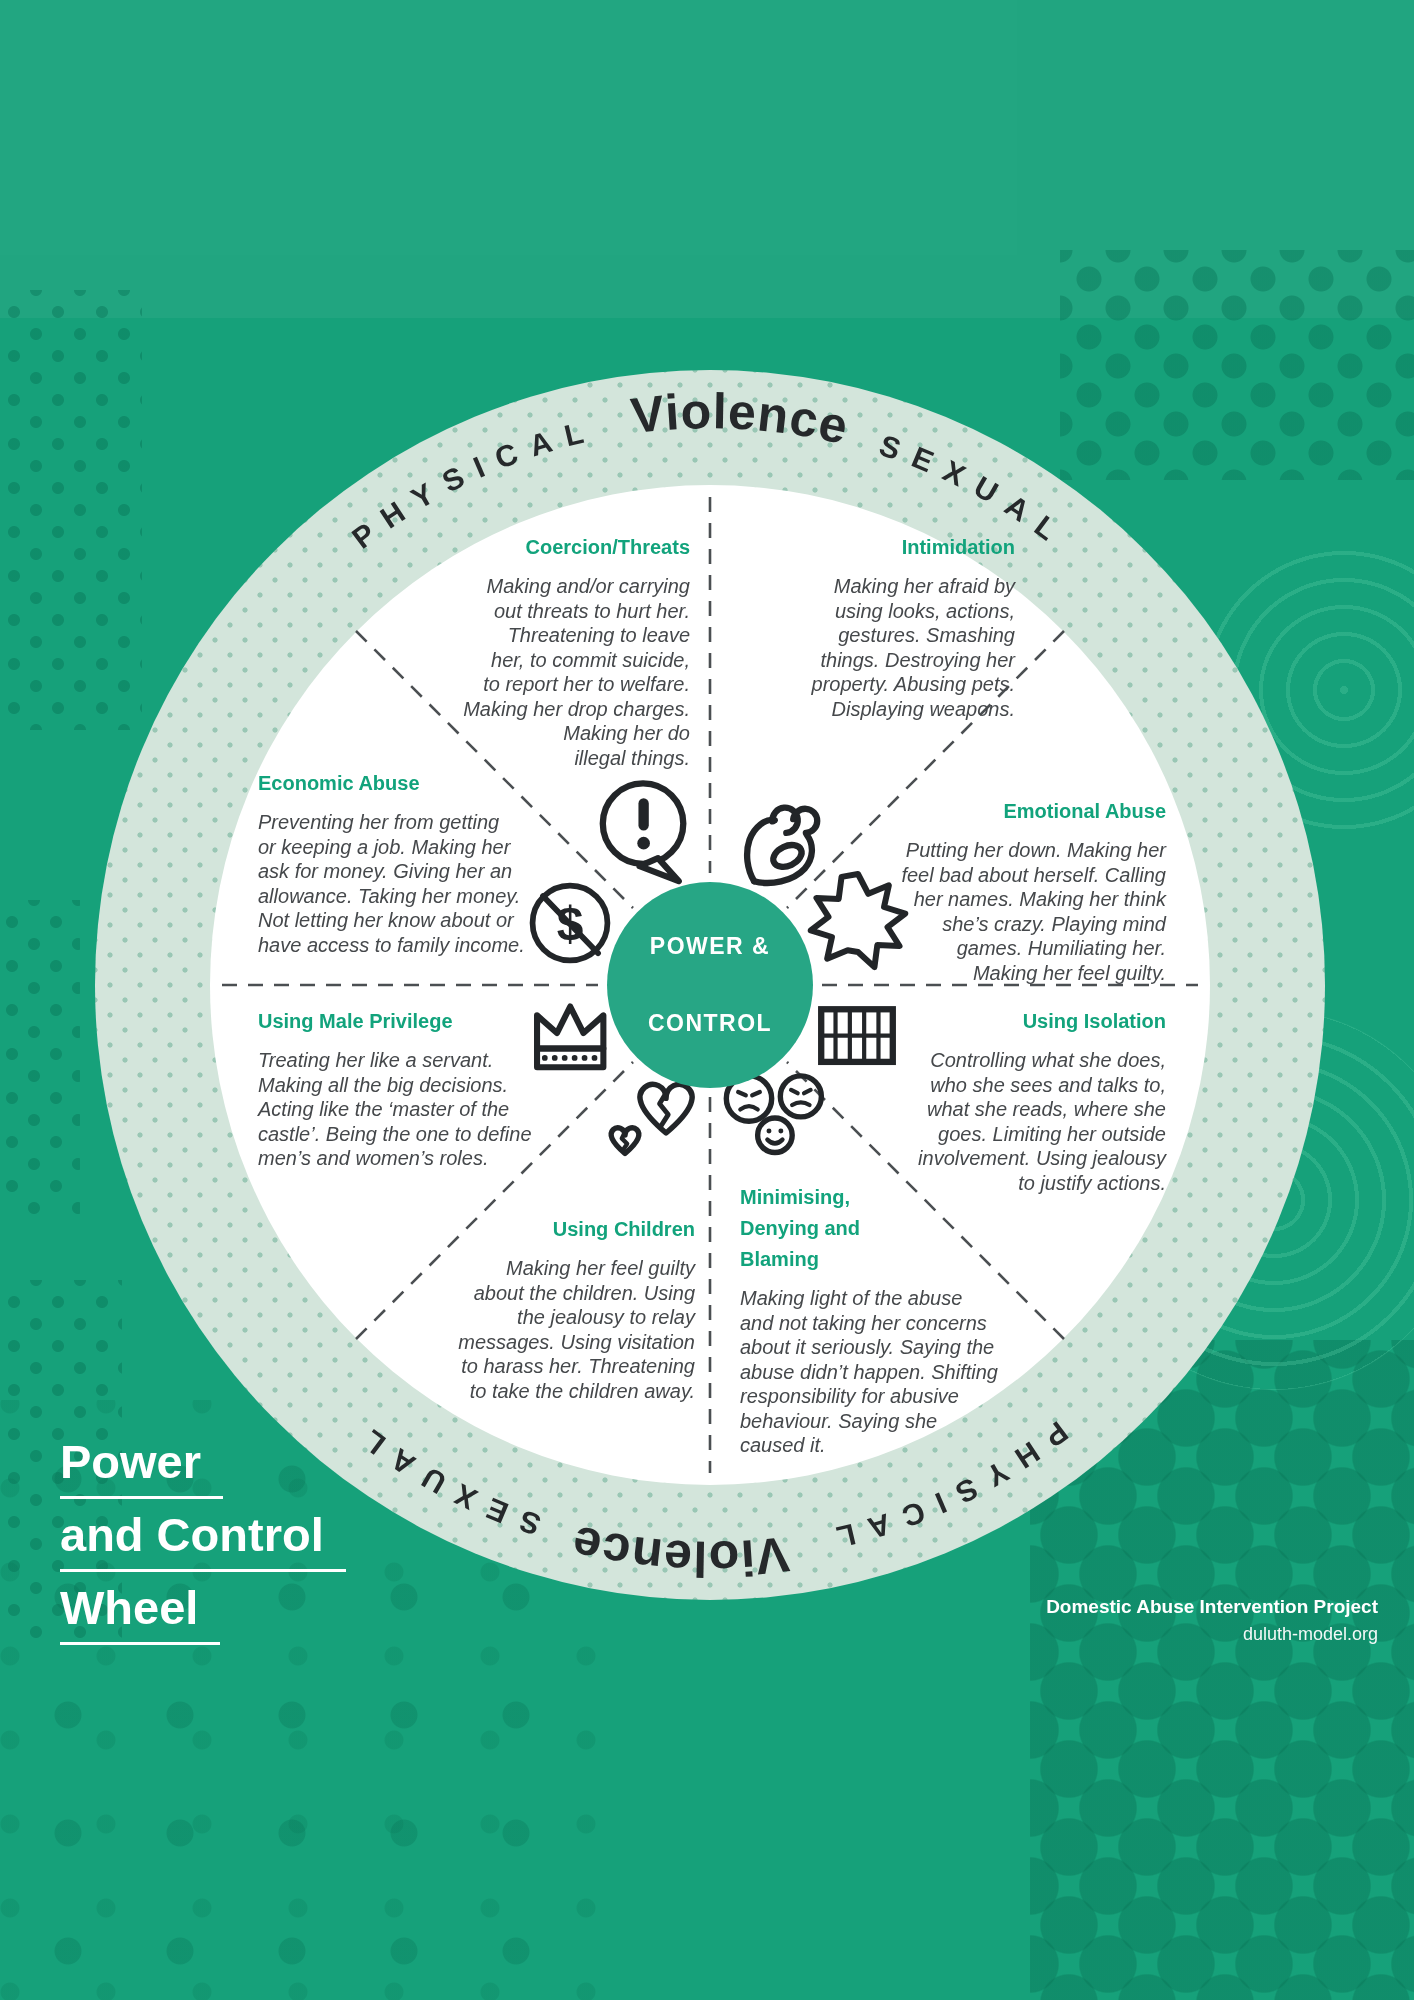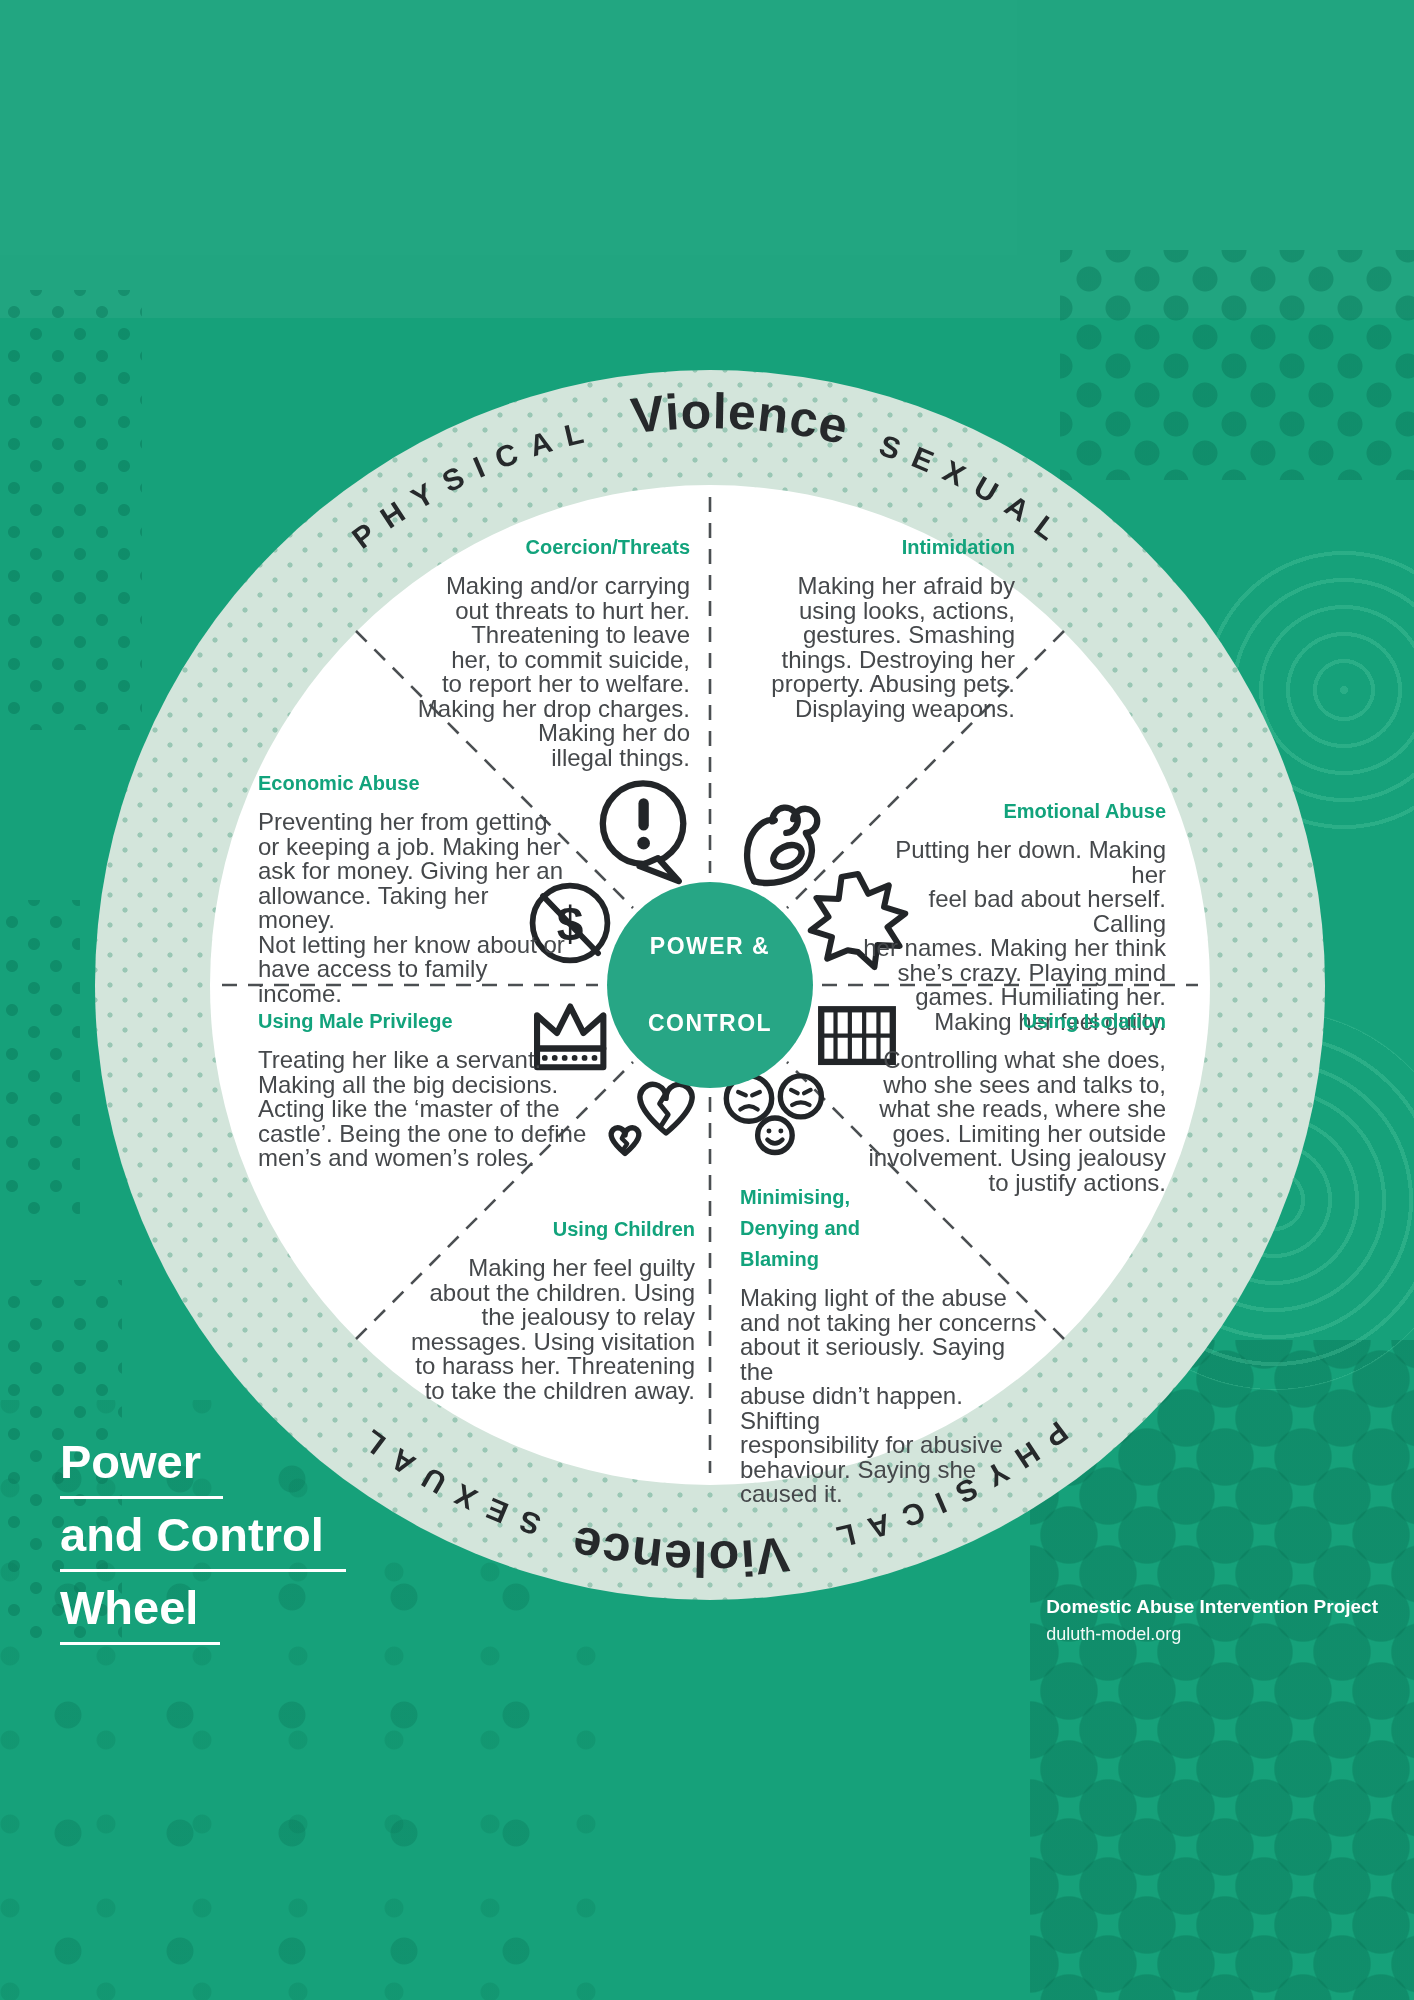--- a/index.html
+++ b/index.html
@@ -61,40 +61,40 @@
   .arc-side { font-size:30px; letter-spacing:14px; }
   .arc-main { font-size:50px; letter-spacing:1px; }
   #hub { position:absolute; left:607px; top:882px; width:206px; height:206px;
     border-radius:50%; background:#27A685; display:flex; flex-direction:column;
     align-items:center; justify-content:center; color:#fff; font-weight:bold;
     font-size:23px; letter-spacing:1.5px; line-height:33px;gap:44px; }
   
   .seg { position:absolute; }
   .seg h2 { margin:0 0 11px 0; font-size:20px; line-height:31px; font-weight:bold;
     color:#12A37C; white-space:pre-line; }
-  .seg p { margin:0; font-size:24px; line-height:24.5px; color:#45484B;
-    white-space:pre-line; }
+  .seg p { margin:0; font-size:20px; line-height:24.5px; color:#45484B;
+    white-space:pre-line;font-style:italic; }
   #seg-coercion     { left:360px; top:532px;  width:330px; text-align:right; }
   #seg-intimidation { left:735px; top:532px;  width:280px;text-align:right; }
   #seg-economic     { left:258px; top:768px;  width:310px; }
   #seg-emotional    { left:854px; top:796px;  width:312px; text-align:right; }
   #seg-male         { left:258px; top:1006px; width:330px; }
   #seg-isolation    { left:866px; top:1006px; width:300px; text-align:right; }
   #seg-children     { left:405px; top:1214px; width:290px; text-align:right; }
   #seg-minimising   { left:740px; top:1182px; width:300px; }
   
   .icon { position:absolute; }
   .icon svg { display:block; }
   
   #poster-title { position:absolute; left:60px; top:1438px; color:#fff; }
   #poster-title .t-line { display:block; }
   #poster-title .t-line span { display:inline-block; font-size:47px; line-height:48px;
     font-weight:bold; border-bottom:3px solid #fff; padding:0 22px 10px 0;
     margin-bottom:12px; }
-  #footer { position:absolute; right:36px; top:1592px; color:#fff; }
+  #footer { position:absolute; right:36px; top:1592px; text-align:right; color:#fff; }
   #footer .org { font-size:19px; font-weight:bold; line-height:29px; }
   #footer .site { font-size:18px; line-height:27px; color:rgba(255,255,255,0.95); }
 </style>
 </head>
 <body>
 
 <div id="stage">
 
   <div class="top-band"></div>
   <div class="dots dots-sm" style="left:-8px; top:290px; width:150px; height:440px;"></div>

